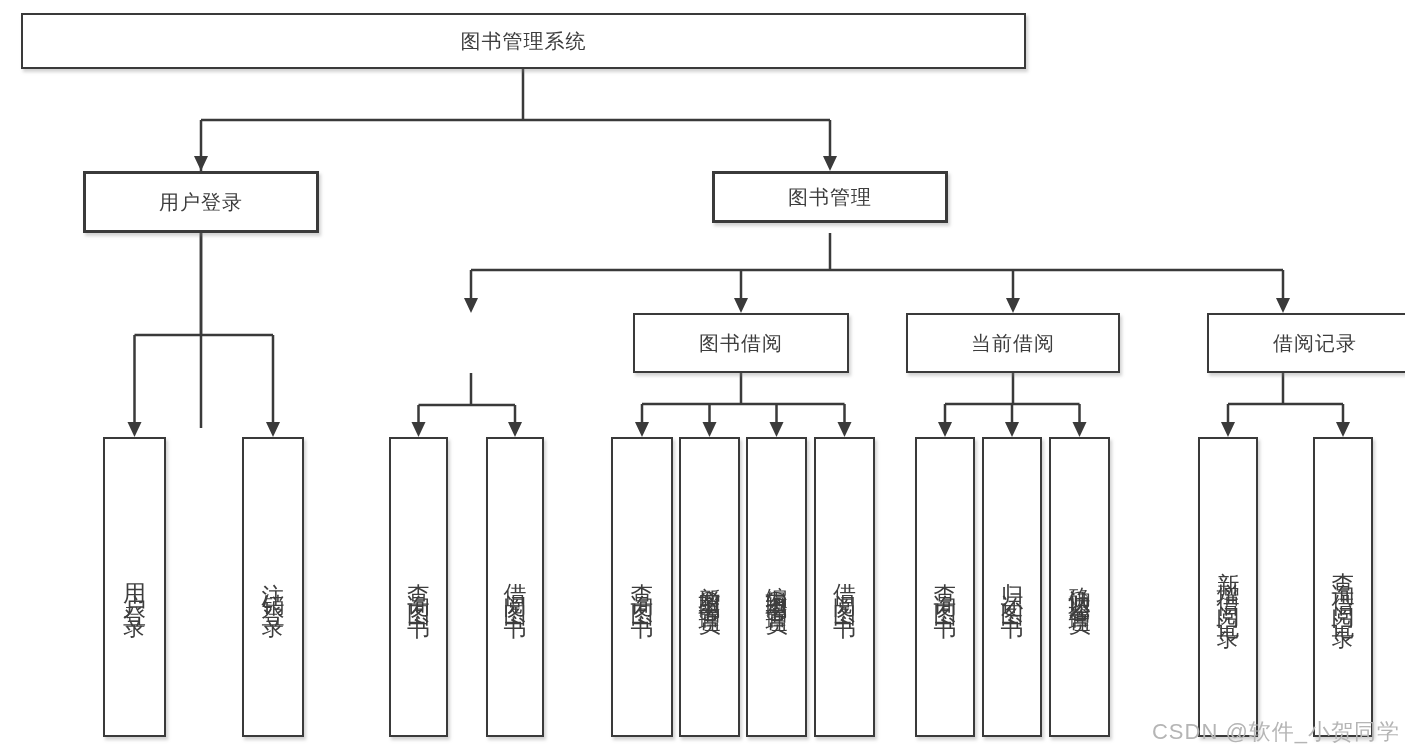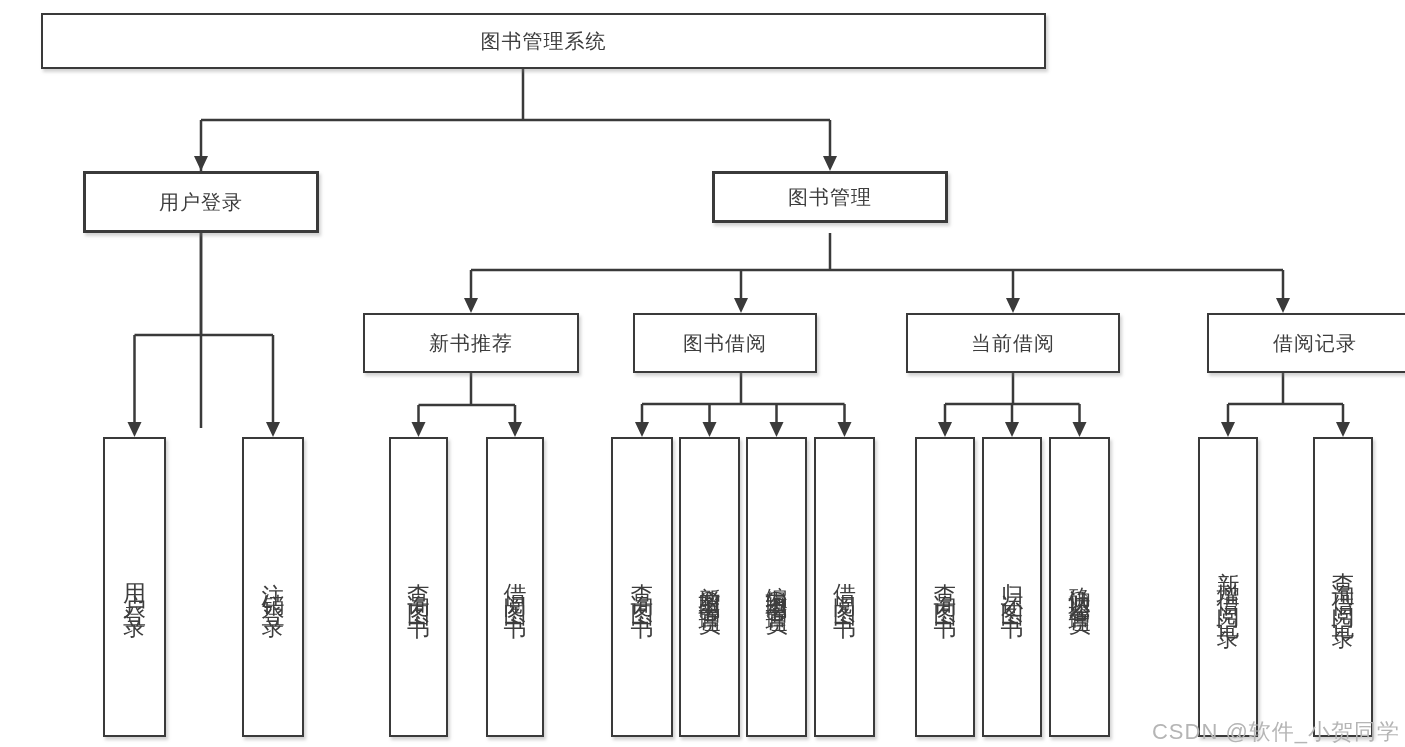--- a/index.html
+++ b/index.html
@@ -15,21 +15,21 @@
   }
   svg.connectors{position:absolute;left:0;top:0;width:1405px;height:747px;}
   svg.connectors path{stroke:var(--line);stroke-width:2.5;fill:none;}
   svg.connectors polygon{fill:var(--line);stroke:none;}
   .node{
     position:absolute;box-sizing:border-box;background:#fff;
     border:2px solid var(--line);color:var(--text);
     display:flex;align-items:center;justify-content:center;
     box-shadow:2px 3px 3px rgba(130,130,130,.35);
   }
-  .root{font-size:20px;letter-spacing:1px;margin-left:20px;}
+  .root{font-size:20px;letter-spacing:1px;}
   .l2{border-width:3px;font-size:20px;letter-spacing:1px;}
   .l3{font-size:20px;letter-spacing:1px;}
   .leaf span{
     writing-mode:vertical-rl;text-orientation:mixed;
     font-size:23px;letter-spacing:11px;line-height:1;
   }
   .leaf.long span{font-size:22px;letter-spacing:4px;}
   .watermark{
     position:absolute;right:5px;bottom:0;
     font-size:22px;color:var(--wm);letter-spacing:1px;white-space:nowrap;
@@ -87,24 +87,21 @@
     <span>图书管理系统</span>
   </div>
 
   <div class="node l2" style="left:83px;top:171px;width:236px;height:62px;">
     <span>用户登录</span>
   </div>
   <div class="node l2" style="left:712px;top:171px;width:236px;height:52px;">
     <span>图书管理</span>
   </div>
 
-  <div class="node l3" style="left:363px;top:313px;width:216px;height:60px;">
-    <span>新书推荐</span>
-  </div>
-  <div class="node l3" style="left:633px;top:313px;width:184px;height:60px;">
+  <div class="node l3" style="left:633px;top:313px;width:216px;height:60px;">
     <span>图书借阅</span>
   </div>
   <div class="node l3" style="left:906px;top:313px;width:214px;height:60px;">
     <span>当前借阅</span>
   </div>
   <div class="node l3" style="left:1175px;top:313px;width:216px;height:60px;margin-left:32px;">
     <span>借阅记录</span>
   </div>
 
   <div class="node leaf" style="left:103px;top:437px;width:63px;height:300px;">

